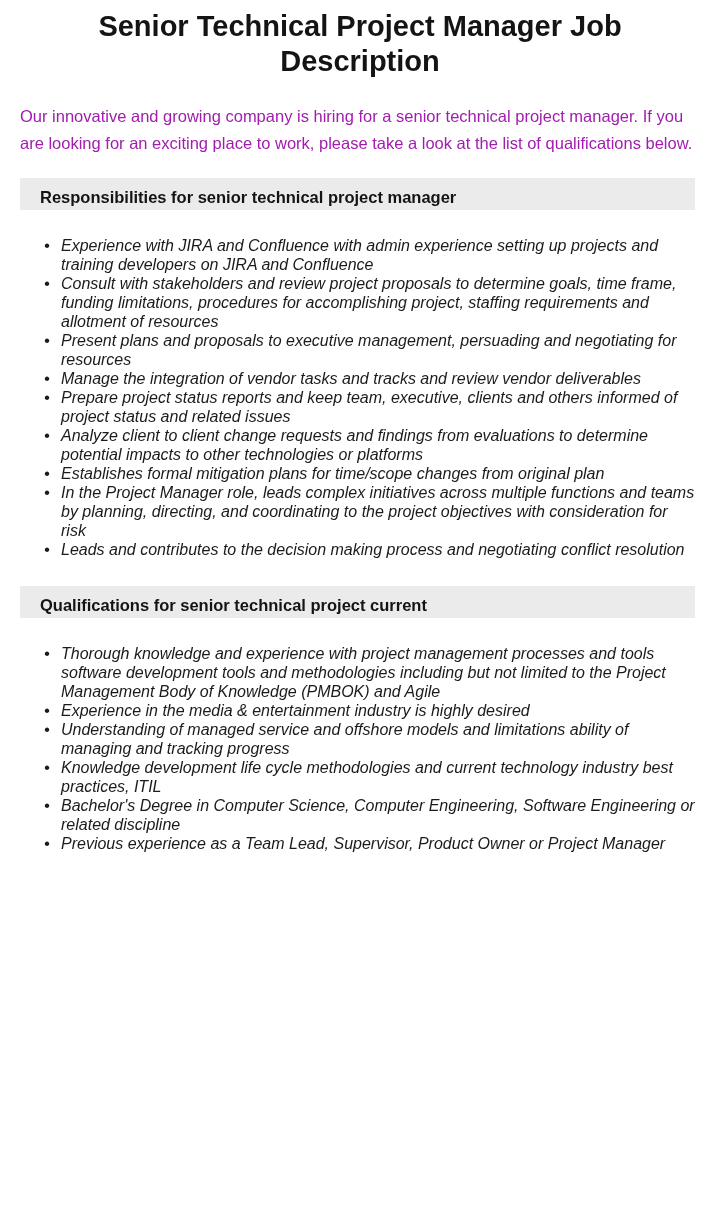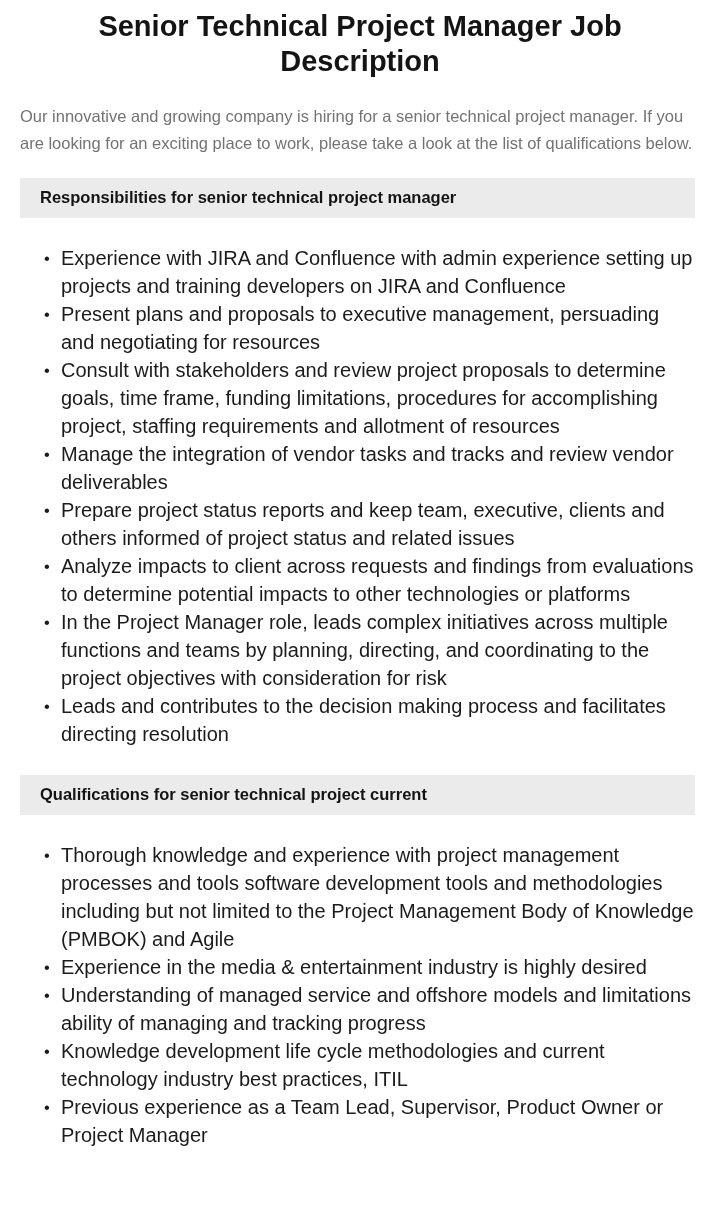--- a/index.html
+++ b/index.html
@@ -21,42 +21,43 @@
     line-height: 35px;
     font-weight: 700;
     text-align: center;
     color: #141414;
     margin: 9px 40px 24px 40px;
   }
   .intro {
     font-size: 16.5px;
     line-height: 27px;
     margin: 0 25px 0 20px;
-    color: #737373;
+    color: #a21caf;
   }
   .section-header {
     background: #ebebeb;
     margin: 21px 25px 0 20px;
-    padding: 9px 12px 10px 20px;
+    padding: 9px 12px 2px 20px;
     font-size: 16.5px;
     line-height: 21px;
     font-weight: 700;
     color: #141414;
   }
   ul.bullet-list {
     list-style: none;
     margin: 26px 25px 27px 20px;
     padding: 0;
   }
   ul.bullet-list li {
     position: relative;
     padding-left: 41px;
-    font-size: 20px;
-    line-height: 28px;
+    font-size: 16px;
+    line-height: 19px;
     color: #1b1b1b;
+    font-style: italic;
   }
   ul.bullet-list li::before {
     content: "\2022";
     position: absolute;
     left: 24px;
     top: 0;
     font-size: 16.5px;
     color: #1b1b1b;
   }
 </style>
@@ -66,32 +67,34 @@
 <div class="page">
 
   <h1 class="doc-title">Senior Technical Project Manager Job Description</h1>
 
   <p class="intro">Our innovative and growing company is hiring for a senior technical project manager. If you are looking for an exciting place to work, please take a look at the list of qualifications below.</p>
 
   <div class="section-header">Responsibilities for senior technical project manager</div>
 
   <ul class="bullet-list">
       <li>Experience with JIRA and Confluence with admin experience setting up projects and training developers on JIRA and Confluence</li>
+      <li>Consult with stakeholders and review project proposals to determine goals, time frame, funding limitations, procedures for accomplishing project, staffing requirements and allotment of resources</li>
       <li>Present plans and proposals to executive management, persuading and negotiating for resources</li>
-      <li>Consult with stakeholders and review project proposals to determine goals, time frame, funding limitations, procedures for accomplishing project, staffing requirements and allotment of resources</li>
       <li>Manage the integration of vendor tasks and tracks and review vendor deliverables</li>
       <li>Prepare project status reports and keep team, executive, clients and others informed of project status and related issues</li>
-      <li>Analyze impacts to client across requests and findings from evaluations to determine potential impacts to other technologies or platforms</li>
+      <li>Analyze client to client change requests and findings from evaluations to determine potential impacts to other technologies or platforms</li>
+      <li>Establishes formal mitigation plans for time/scope changes from original plan</li>
       <li>In the Project Manager role, leads complex initiatives across multiple functions and teams by planning, directing, and coordinating to the project objectives with consideration for risk</li>
-      <li>Leads and contributes to the decision making process and facilitates directing resolution</li>
+      <li>Leads and contributes to the decision making process and negotiating conflict resolution</li>
     </ul>
 
   <div class="section-header">Qualifications for senior technical project current</div>
 
   <ul class="bullet-list">
       <li>Thorough knowledge and experience with project management processes and tools software development tools and methodologies including but not limited to the Project Management Body of Knowledge (PMBOK) and Agile</li>
       <li>Experience in the media &amp; entertainment industry is highly desired</li>
       <li>Understanding of managed service and offshore models and limitations ability of managing and tracking progress</li>
       <li>Knowledge development life cycle methodologies and current technology industry best practices, ITIL</li>
+      <li>Bachelor's Degree in Computer Science, Computer Engineering, Software Engineering or related discipline</li>
       <li>Previous experience as a Team Lead, Supervisor, Product Owner or Project Manager</li>
     </ul>
 
 </div>
 
 </body></html>

